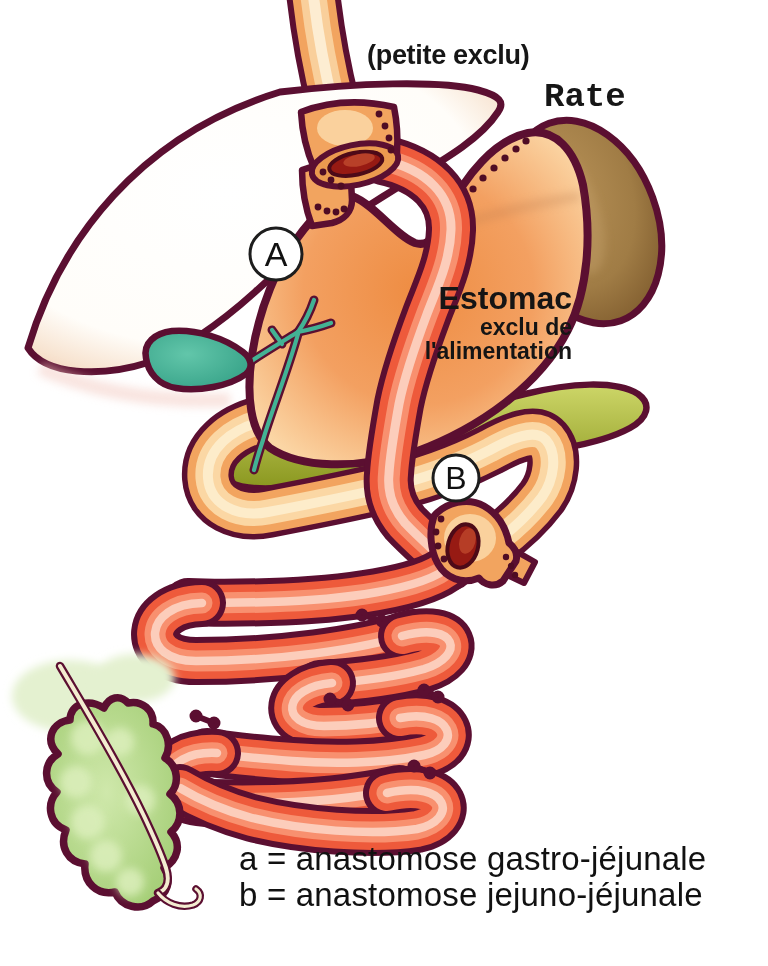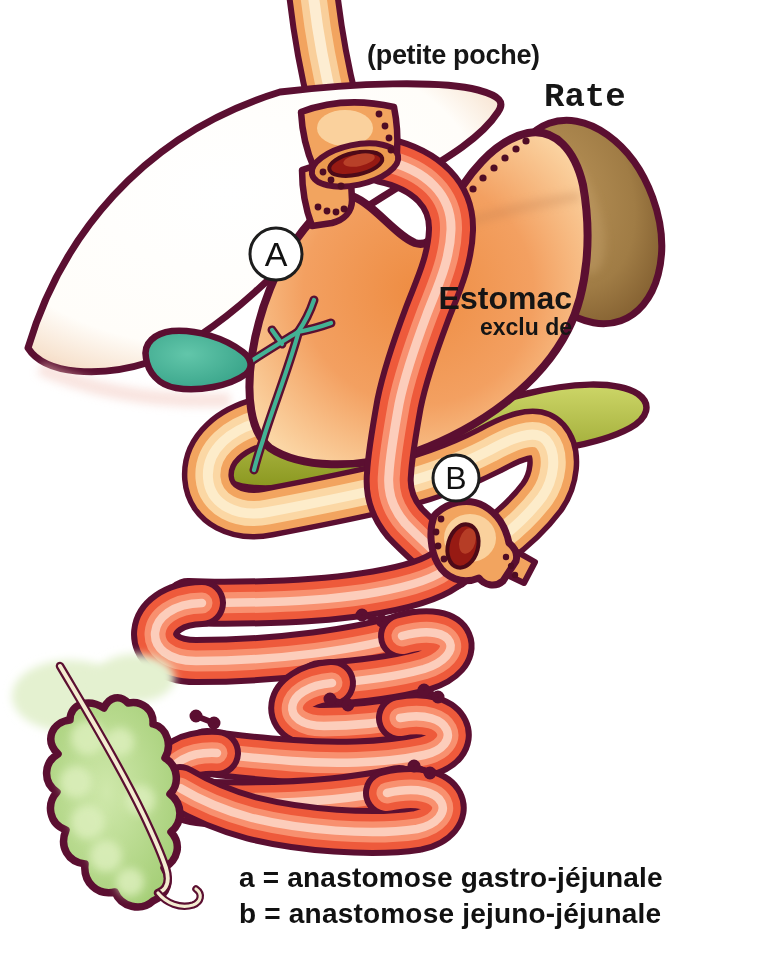--- a/index.html
+++ b/index.html
@@ -9,21 +9,21 @@
   }
   .stage svg{position:absolute;left:0;top:0;}
   .lbl{position:absolute;white-space:nowrap;color:#161616;}
   .title1{left:362px;top:4px;font-size:33px;font-weight:700;letter-spacing:-0.5px;}
   .title2{left:367px;top:40px;font-size:27px;font-weight:600;letter-spacing:-0.3px;}
   .rate{left:544px;top:78px;font-size:34px;font-weight:700;font-family:Liberation Mono, monospace;}
   .foie{left:152px;top:221px;font-size:37px;font-weight:600;letter-spacing:1px;}
   .estomac-block{position:absolute;left:392px;top:281px;width:180px;text-align:right;}
   .estomac-title{font-size:32px;font-weight:700;line-height:34px;}
   .estomac-sub{font-size:23px;font-weight:600;line-height:24px;}
-  .legend{position:absolute;left:239px;top:841px;font-size:28px;font-weight:700;letter-spacing:0.2px;line-height:36px;color:#111;margin-top:19px;}
+  .legend{position:absolute;left:239px;top:841px;font-size:33px;font-weight:400;letter-spacing:0.2px;line-height:36px;color:#111;}
 </style>
 </head>
 <body>
 
 <div class="stage">
 
 <svg width="768" height="966" viewBox="0 0 768 966">
   <defs>
     <radialGradient id="gLiver" cx="0.42" cy="0.38" r="0.75">
       <stop offset="0" stop-color="#ffffff"></stop>
@@ -279,25 +279,26 @@
   <g>
     <circle cx="276" cy="254" r="26" fill="#ffffff" stroke="#1d1d1d" stroke-width="3"></circle>
     <text x="276" y="266" text-anchor="middle" font-family="Liberation Sans, sans-serif" font-size="34" fill="#111">A</text>
   </g>
   <g>
     <circle cx="456" cy="478" r="23" fill="#ffffff" stroke="#1d1d1d" stroke-width="3"></circle>
     <text x="456" y="489" text-anchor="middle" font-family="Liberation Sans, sans-serif" font-size="32" fill="#111">B</text>
   </g>
 </svg>
 
-  <div class="lbl title2">(petite poche)</div>
+  <div class="lbl title2">(petite exclu)</div>
   <div class="lbl rate">Rate</div>
 
   <div class="estomac-block">
     <div class="estomac-title">Estomac</div>
     <div class="estomac-sub">exclu de</div>
+    <div class="estomac-sub">l'alimentation</div>
   </div>
 
   <div class="legend">
     <div>a = anastomose gastro-jéjunale</div>
     <div>b = anastomose jejuno-jéjunale</div>
   </div>
 </div>
 
 </body></html>

